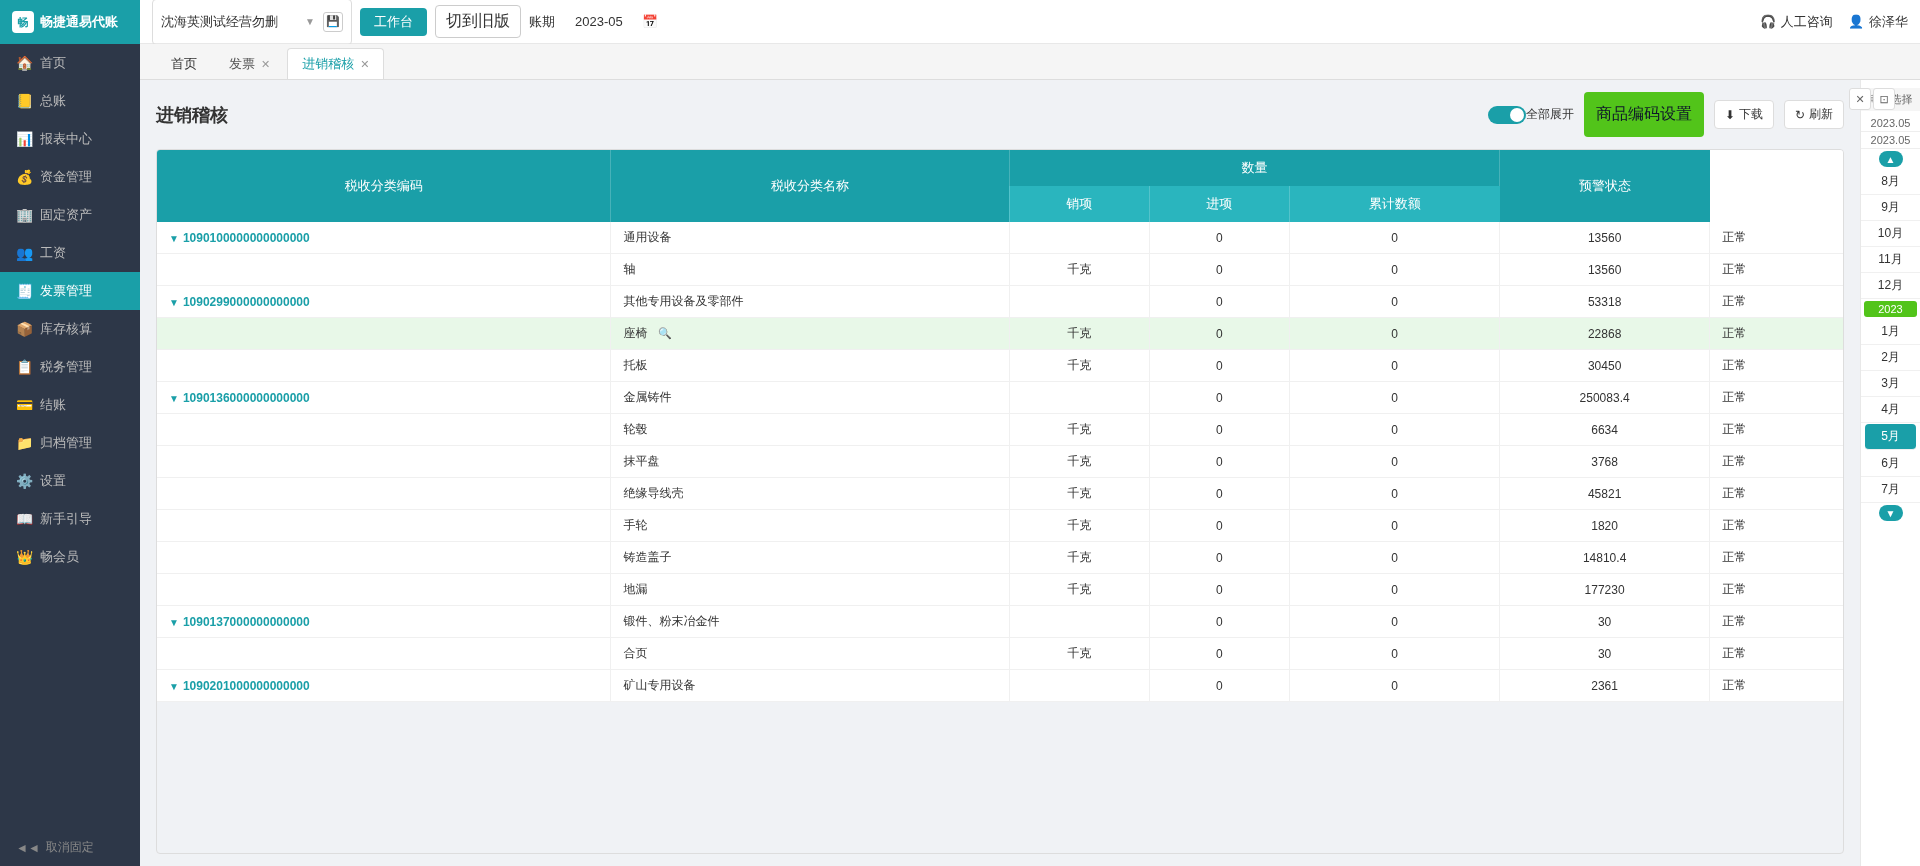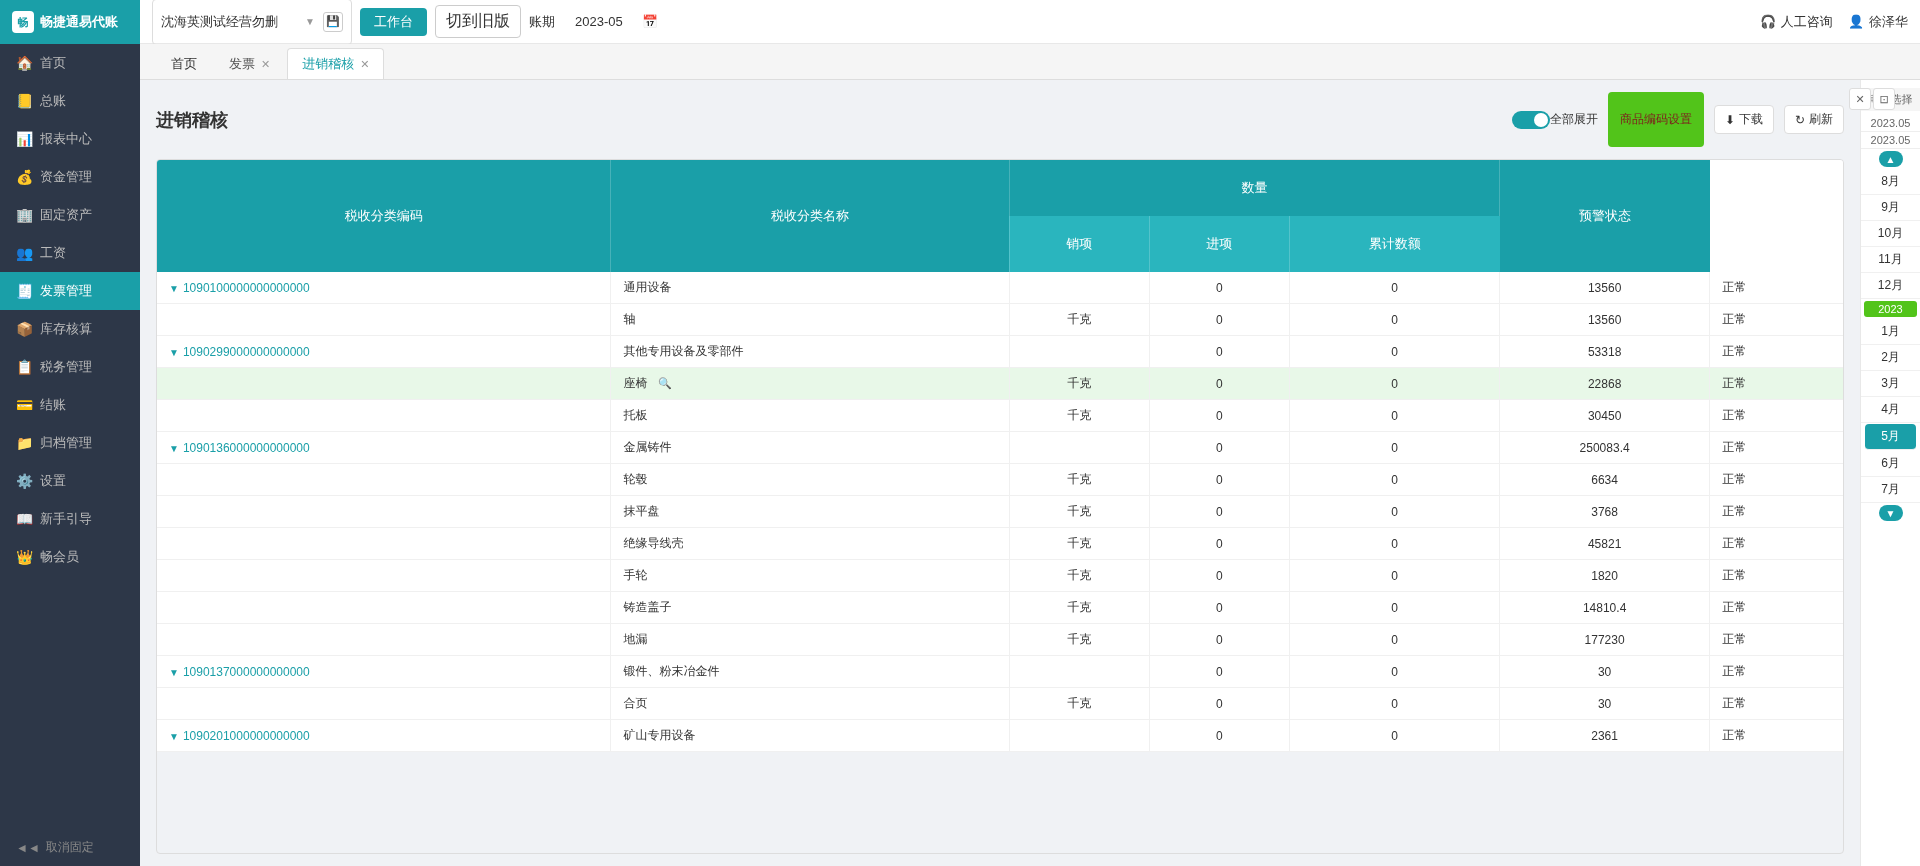--- a/index.html
+++ b/index.html
@@ -223,25 +223,25 @@
     }
     .switch-knob {
       width: 14px; height: 14px;
       background: white;
       border-radius: 50%;
       position: absolute;
       top: 2px; right: 2px;
     }
     .btn-product-code {
       background: #52c41a;
-      color: #7f1d1d;
+      color: #0f172a;
       border: none;
       border-radius: 4px;
-      padding: 19px 12px;
-      font-size: 12px;
+      padding: 12px 12px;
+      font-size: 16px;
       cursor: pointer;
     }
     .btn-download {
       display: flex; align-items: center; gap: 4px;
       background: white;
       border: 1px solid #ddd;
       border-radius: 4px;
       padding: 5px 10px;
       font-size: 12px;
       cursor: pointer;
@@ -266,42 +266,42 @@
       border-radius: 4px;
     }
     table {
       width: 100%;
       border-collapse: collapse;
       background: white;
     }
     thead tr th {
       background: #1a9fa8;
       color: white;
-      padding: 19px 12px;
+      padding: 9px 12px;
       text-align: center;
       font-weight: normal;
       font-size: 13px;
       border-right: 1px solid rgba(255,255,255,0.2);
       white-space: nowrap;
     }
     thead tr th:last-child { border-right: none; }
     .th-sub {
       background: #2ab5be;
     }
     tbody tr td {
       padding: 7px 12px;
       border-bottom: 1px solid #f0f0f0;
       border-right: 1px solid #f0f0f0;
       color: #333;
       font-size: 12px;
     }
     tbody tr td:last-child { border-right: none; }
     tbody tr.highlighted { background: #e8f8e8; }
     tbody tr.highlighted td { background: #e8f8e8; }
-    .row-code-col { color: #1a9fa8; }
+    .row-code-col { color: #1a9fa8; font-weight: bold; }
     .row-indent { padding-left: 28px; }
     .row-group-icon { color: #1a9fa8; margin-right: 4px; font-size: 10px; }
     .search-icon-cell {
       display: flex;
       align-items: center;
       gap: 11px;
     }
     .mini-search-icon {
       color: #999;
       font-size: 11px;

